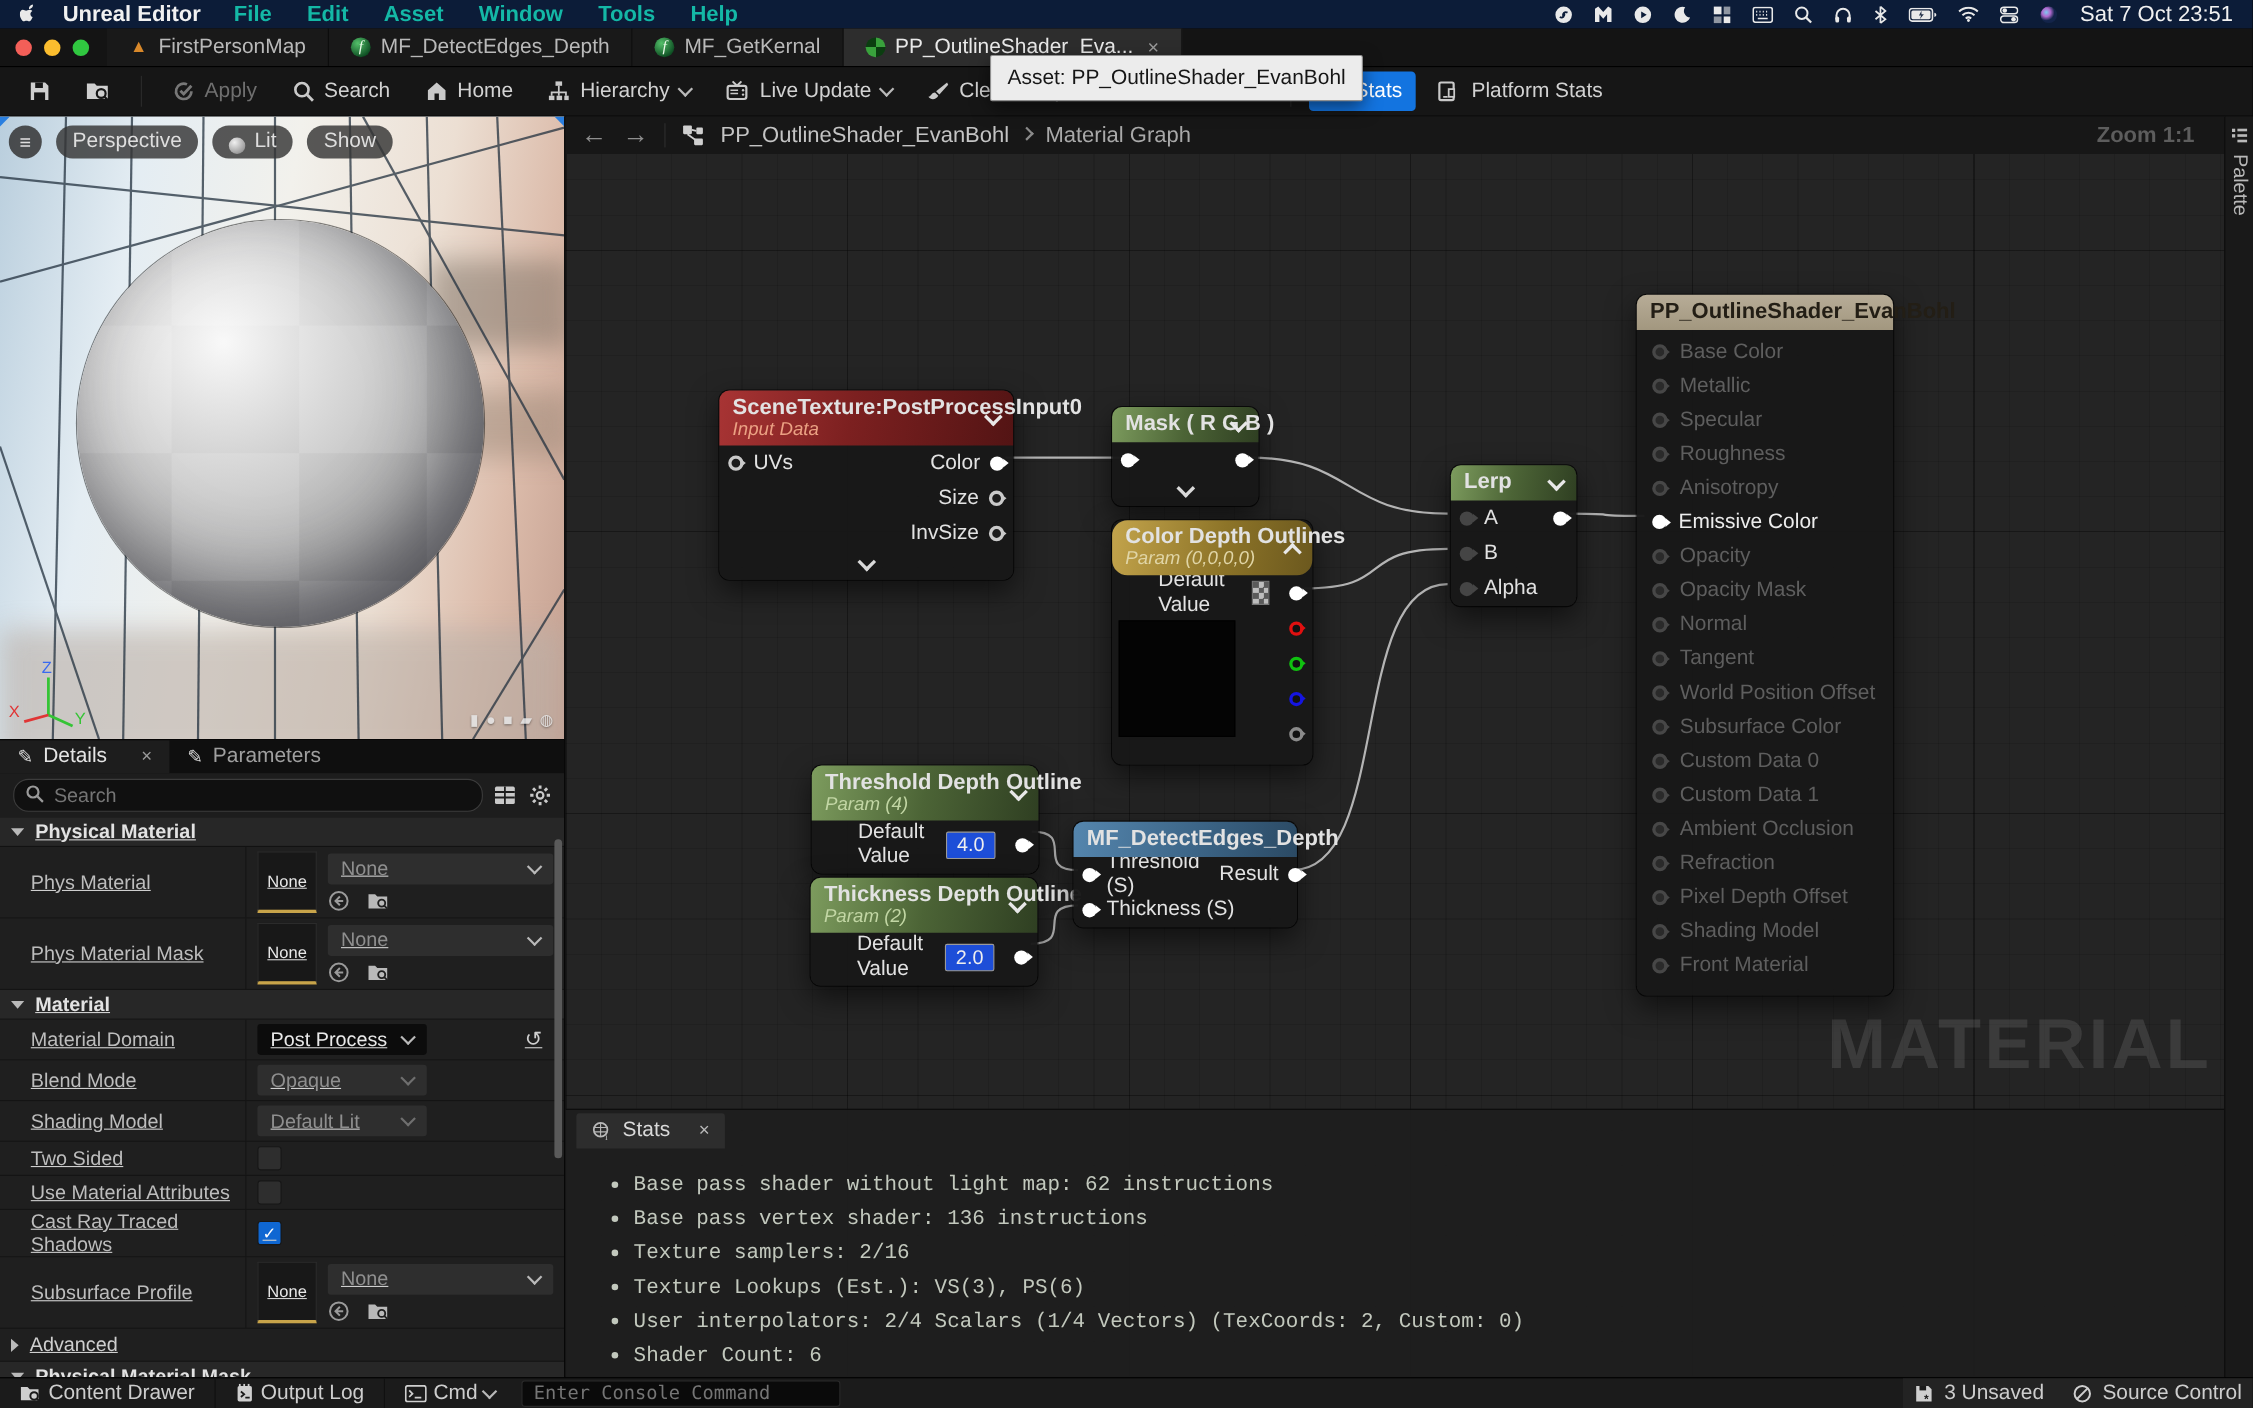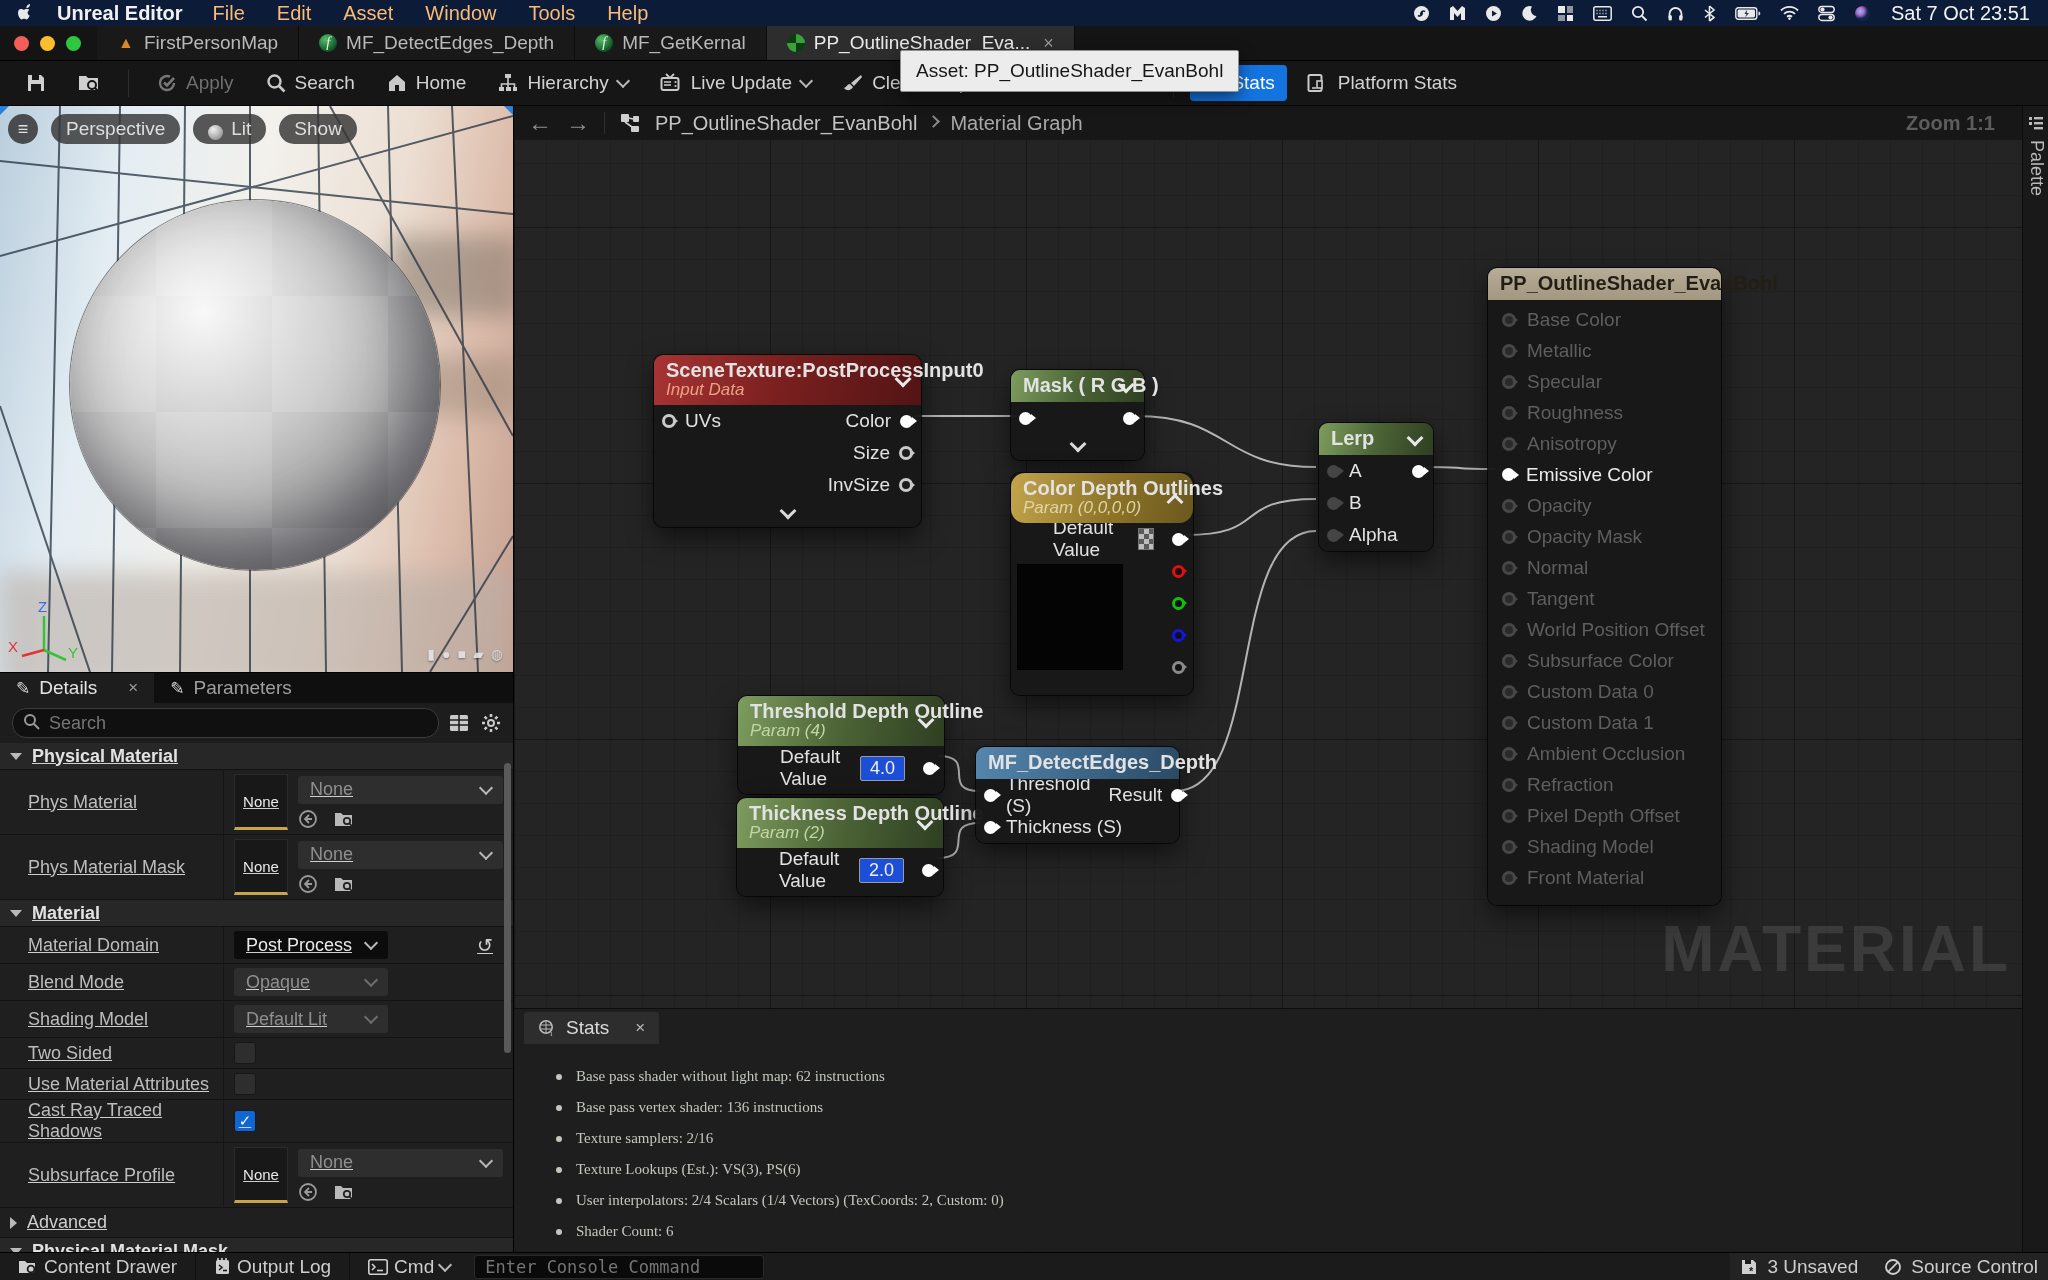--- a/index.html
+++ b/index.html
@@ -8,21 +8,21 @@
        -webkit-user-select:none;user-select:none;cursor:default;}
   .icon{display:inline-flex;align-items:center;justify-content:center;line-height:1;}
   .icon svg{display:block;}
 
   
   #menubar{position:absolute;left:0;top:0;width:2048px;height:26px;background:#0c1c38;
            display:flex;align-items:center;padding:0 18px;box-sizing:border-box;font-size:20px;color:#f1f1f1;}
   #menubar .apple{margin-right:22px;}
   #menubar .appname{font-weight:bold;margin-right:30px;}
   #menu-items{display:flex;gap:32px;}
-  #menu-items span{color:#fdba74;}
+  #menu-items span{color:#14b8a6;font-weight:bold;}
   #status-tray{margin-left:auto;display:flex;align-items:center;gap:19px;margin-right:20px;}
   #clock{font-size:20px;color:#f1f1f1;white-space:nowrap;}
 
   
   #tabbar{position:absolute;left:0;top:26px;width:2048px;height:34px;background:#141414;
           display:flex;align-items:stretch;border-bottom:1px solid #000;}
   .traffic{display:flex;align-items:center;gap:11px;padding:0 16px 0 14px;}
   .traffic i{width:15px;height:15px;border-radius:50%;display:block;}
   .t-red{background:#f35f58;} .t-yel{background:#fbbd2e;} .t-grn{background:#30c740;}
   .etab{display:flex;align-items:center;gap:9px;padding:0 20px;font-size:19px;color:#b9b9b9;
@@ -177,21 +177,21 @@
   .outpin-row .pin::after{left:8px;}
   .outpin-row.on .pin{--pc:#fff;background:#fff;border:none;width:13px;height:13px;}
   .outpin-row.on .pin::after{left:12px;}
 
   
   #stats-panel{position:absolute;left:0;right:26px;top:902px;bottom:0;background:rgba(30,30,30,.97);z-index:20;
                border-top:1px solid #0c0c0c;}
   #stats-tab{position:absolute;left:10px;top:3px;height:32px;background:#2d2d2d;display:flex;align-items:center;
              gap:10px;padding:0 14px;font-size:19px;color:#d9d9d9;border-radius:3px 3px 0 0;}
   #stats-tab .close{color:#b9b9b9;font-size:17px;margin-left:16px;}
-  #stats-lines{position:absolute;left:42px;top:52px;font-family:Liberation Serif, serif;font-size:15px;
+  #stats-lines{position:absolute;left:42px;top:52px;font-family:Liberation Mono, monospace;font-size:19px;
                color:#c2c8bd;}
   #stats-lines .sline{height:31px;display:flex;align-items:center;gap:14px;}
   #stats-lines .bullet{width:6px;height:6px;border-radius:50%;background:#c2c8bd;flex-shrink:0;}
 
   
   #statusbar{position:absolute;left:0;top:1252px;width:2048px;height:28px;background:#1b1b1b;border-top:1px solid #000;
              display:flex;align-items:center;font-size:19px;color:#cdcdcd;}
   .sbtn{display:flex;align-items:center;gap:6px;padding:0 18px;height:100%;border-right:1px solid #101010;}
   #console-wrap{display:flex;align-items:center;margin-left:6px;}
   #console{width:268px;height:22px;background:#0a0a0a;border:1px solid #2a2a2a;border-radius:3px;color:#8a8a8a;

